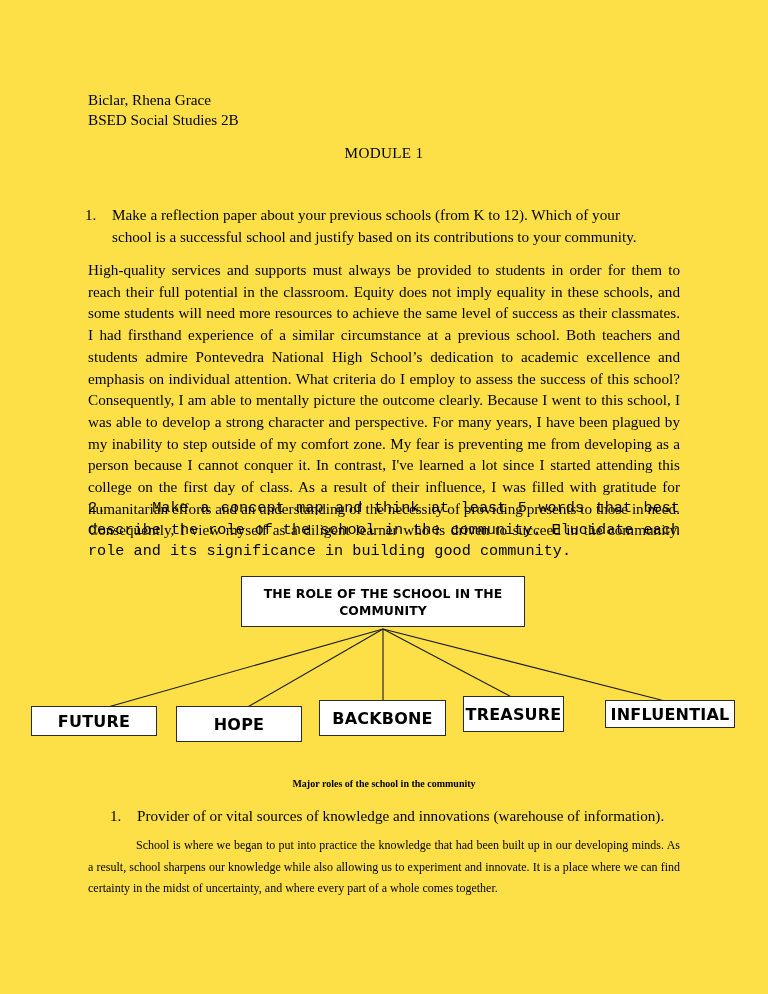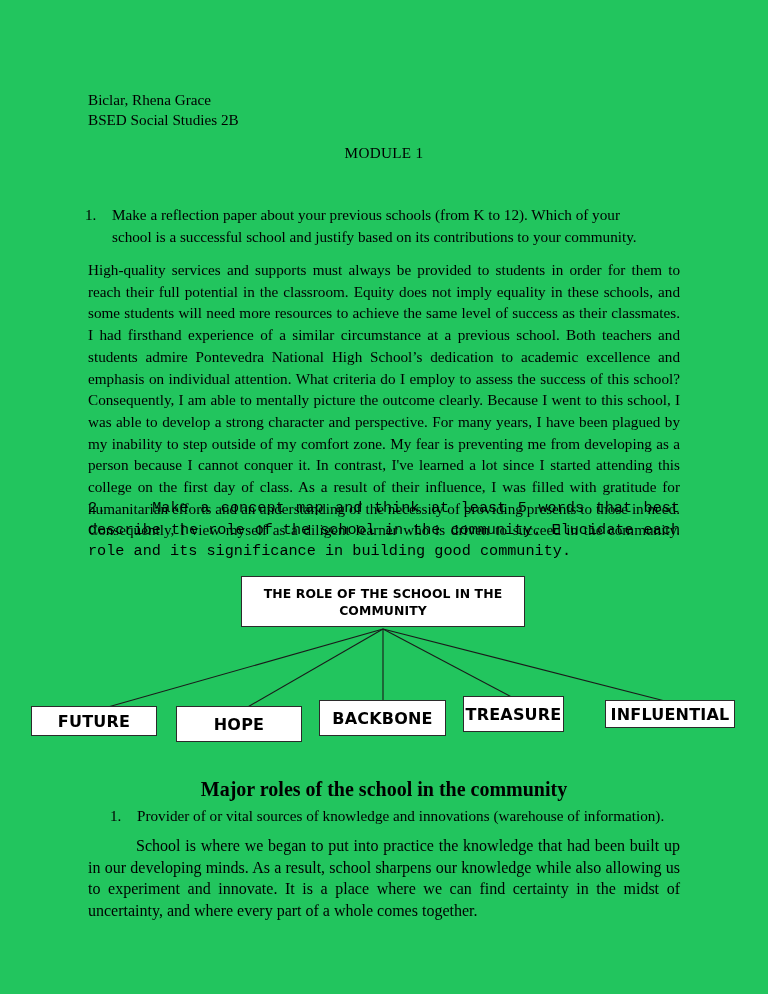--- a/index.html
+++ b/index.html
@@ -14,21 +14,21 @@
     position: relative;
     font-family: "Liberation Serif", "DejaVu Serif", serif;
     color: #000000;
     overflow: hidden;
   }
   .page {
     position: absolute;
     left: 0; top: 0;
     width: 768px;
     height: 994px;
-    background: #22c55e;
+    background: #fde047;
   }
 
   
   .header {
     position: absolute;
     left: 88px;
     top: 90px;
     font-size: 15.2px;
     line-height: 20px;
   }
@@ -136,21 +136,21 @@
   .cm-leaf-4 { left: 463px; top: 136px; width: 101px; height: 36px; }
   .cm-leaf-5 { left: 605px; top: 140px; width: 130px; height: 28px; }
 
   
   .caption {
     position: absolute;
     left: 0;
     top: 778px;
     width: 768px;
     text-align: center;
-    font-size: 20px;
+    font-size: 10px;
     font-weight: bold;
   }
 
   
   .role-item {
     position: absolute;
     left: 137px;
     top: 805px;
     width: 530px;
     font-size: 15.2px;
@@ -161,21 +161,21 @@
     left: -27px;
     top: 0;
   }
 
   
   .closing-para {
     position: absolute;
     left: 88px;
     top: 835px;
     width: 592px;
-    font-size: 16px;
+    font-size: 12px;
     line-height: 21.7px;
     text-align: justify;
     text-indent: 48px;
   }
 </style>
 </head>
 <body>
 
 <div class="page">
 

